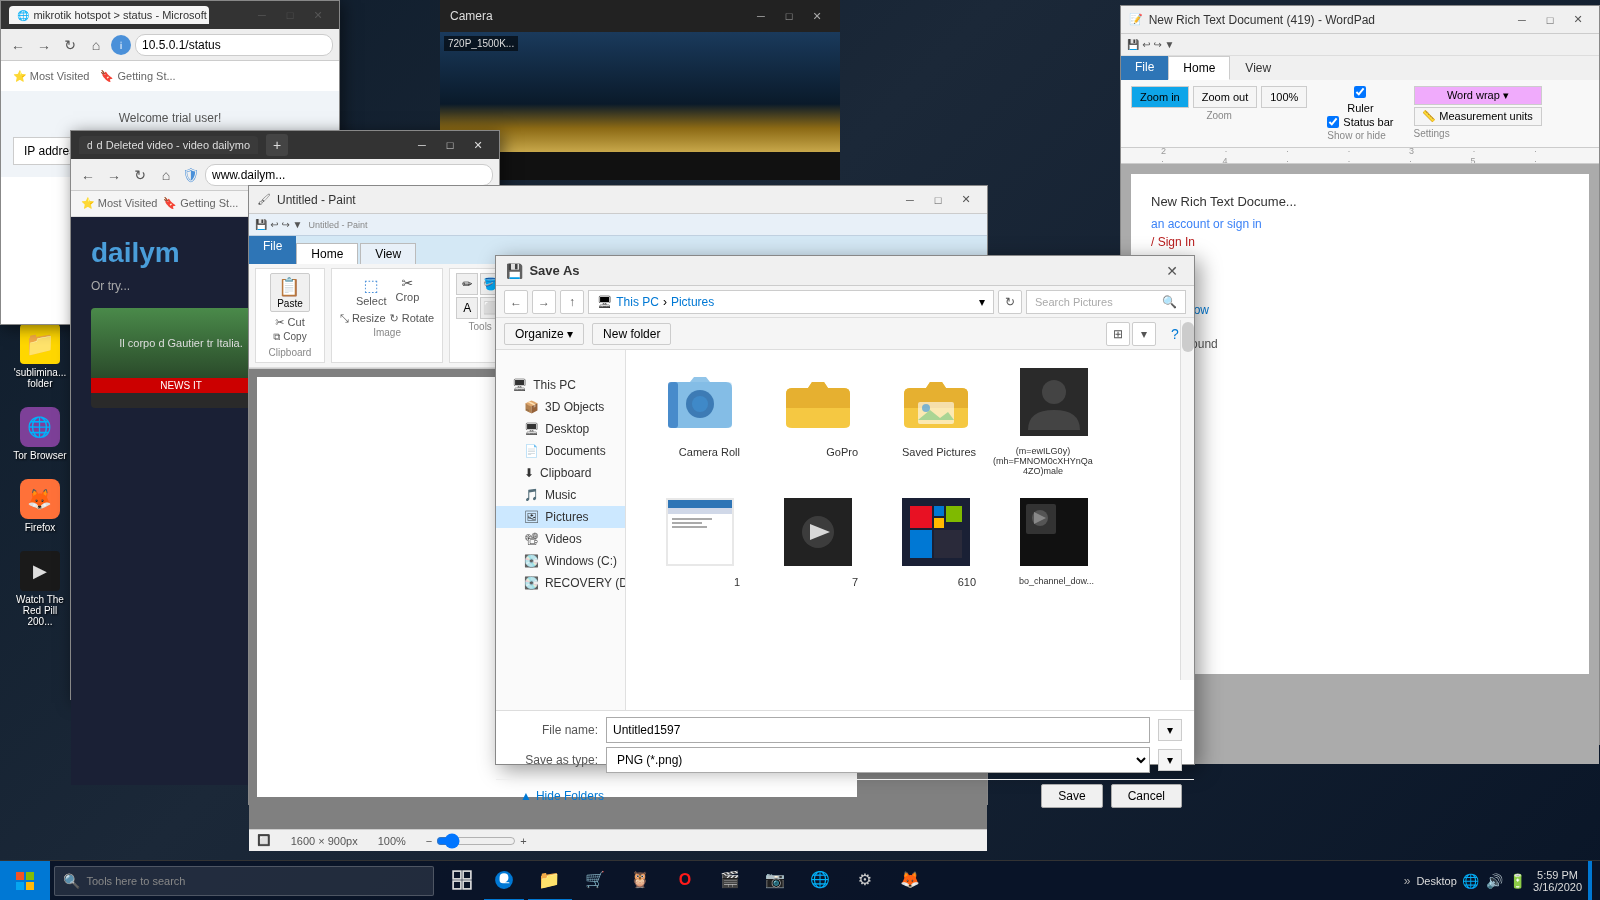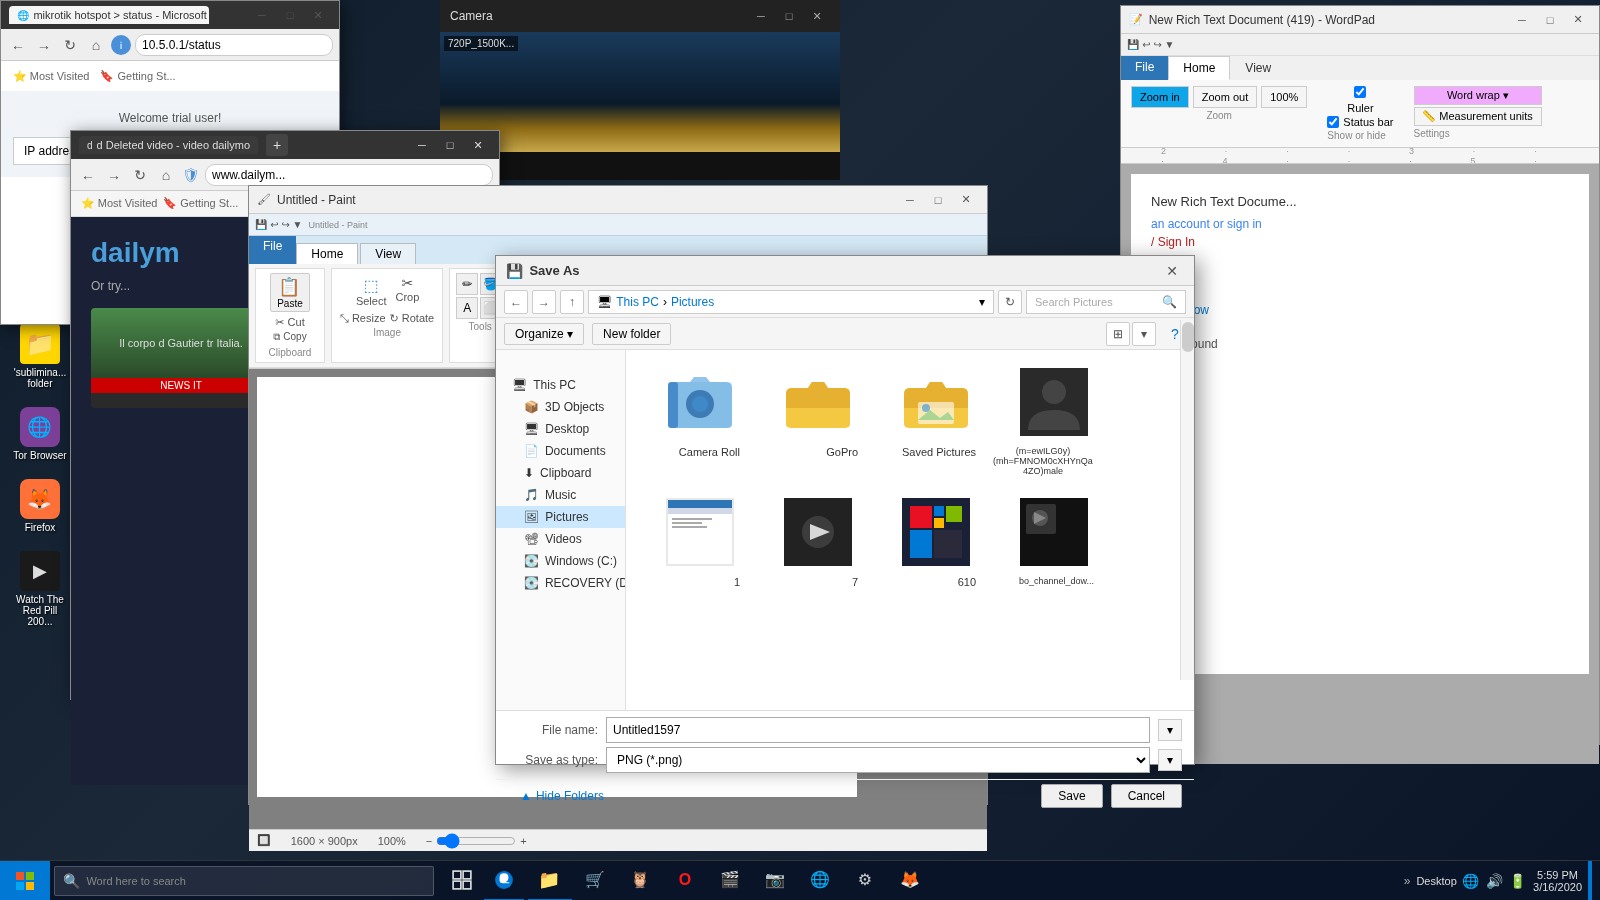--- a/index.html
+++ b/index.html
@@ -719,21 +719,21 @@
     <div class="taskbar-start">
       <svg width="20" height="20" viewBox="0 0 20 20">
         <rect x="1" y="1" width="8" height="8" fill="#f35325"></rect>
         <rect x="11" y="1" width="8" height="8" fill="#81bc06"></rect>
         <rect x="1" y="11" width="8" height="8" fill="#05a6f0"></rect>
         <rect x="11" y="11" width="8" height="8" fill="#ffba08"></rect>
       </svg>
     </div>
     <div class="taskbar-search">
       <span style="font-size:14px;margin-right:6px;color:#888;">🔍</span>
-      <span style="color:#888;font-size:11px;">Word here to search</span>
+      <span style="color:#888;font-size:11px;">Tools here to search</span>
     </div>
     <div class="taskbar-icons">
       <div class="taskbar-icon">
         <svg width="18" height="18" viewBox="0 0 18 18">
           <rect x="1" y="1" width="7" height="7" fill="none" stroke="#ddd" stroke-width="1.5"></rect>
           <rect x="10" y="1" width="7" height="7" fill="none" stroke="#ddd" stroke-width="1.5"></rect>
           <rect x="1" y="10" width="7" height="7" fill="none" stroke="#ddd" stroke-width="1.5"></rect>
           <rect x="10" y="10" width="7" height="7" fill="none" stroke="#ddd" stroke-width="1.5"></rect>
         </svg>
       </div>

